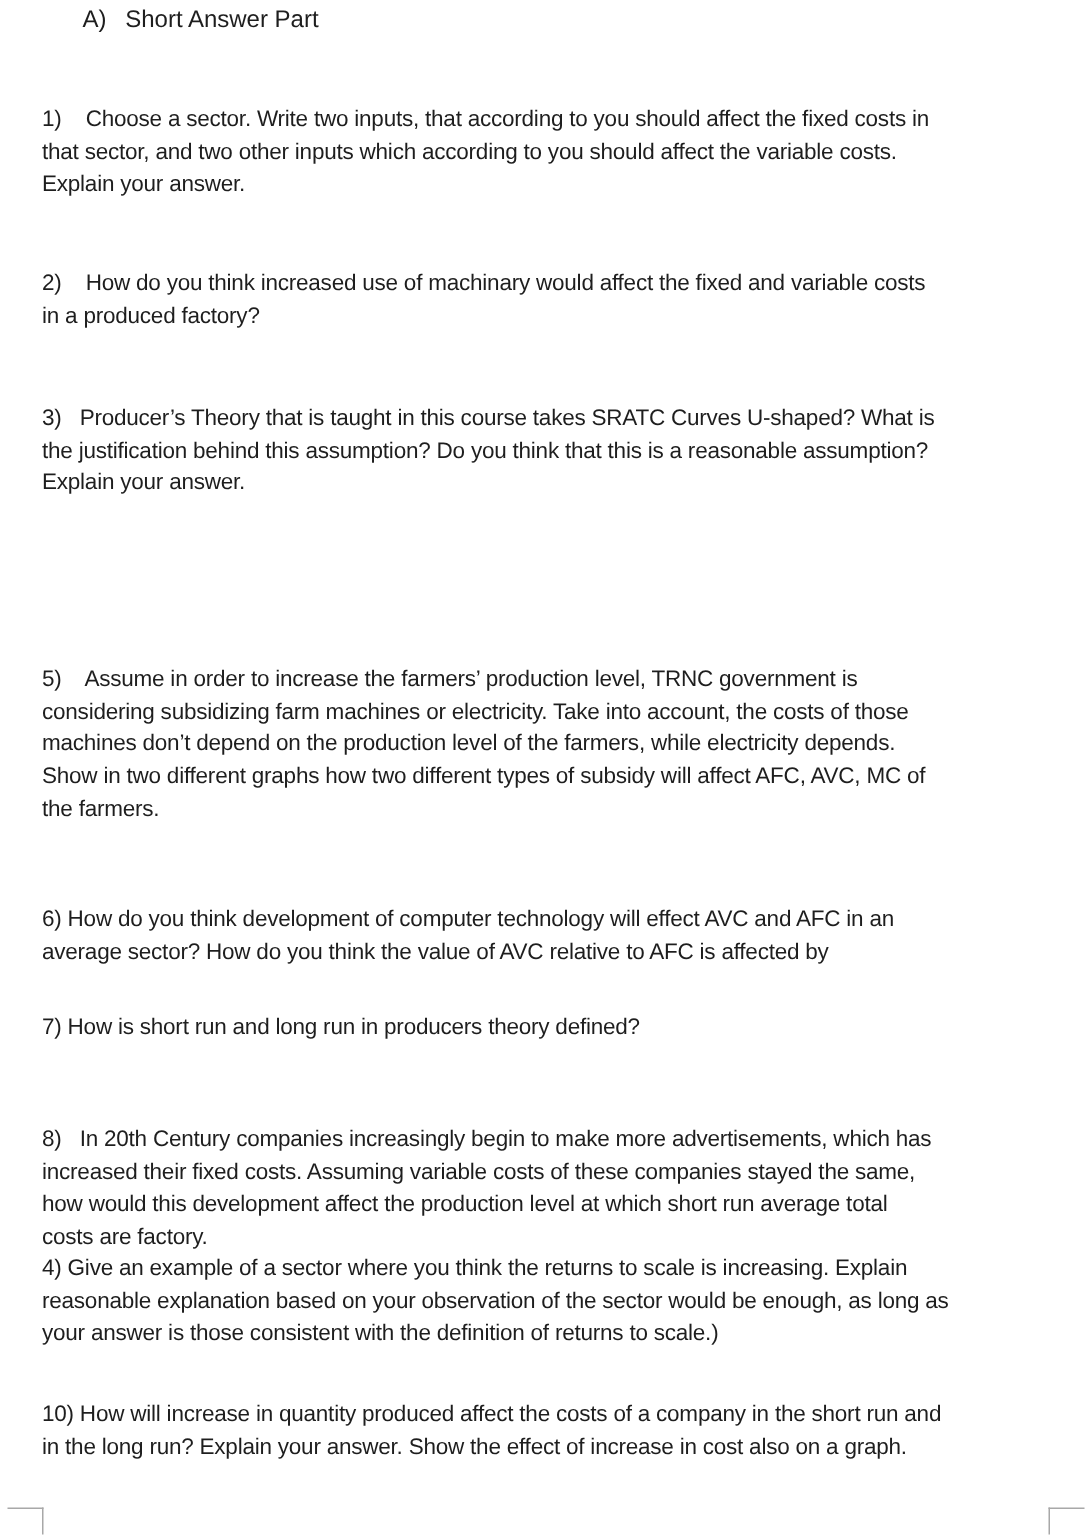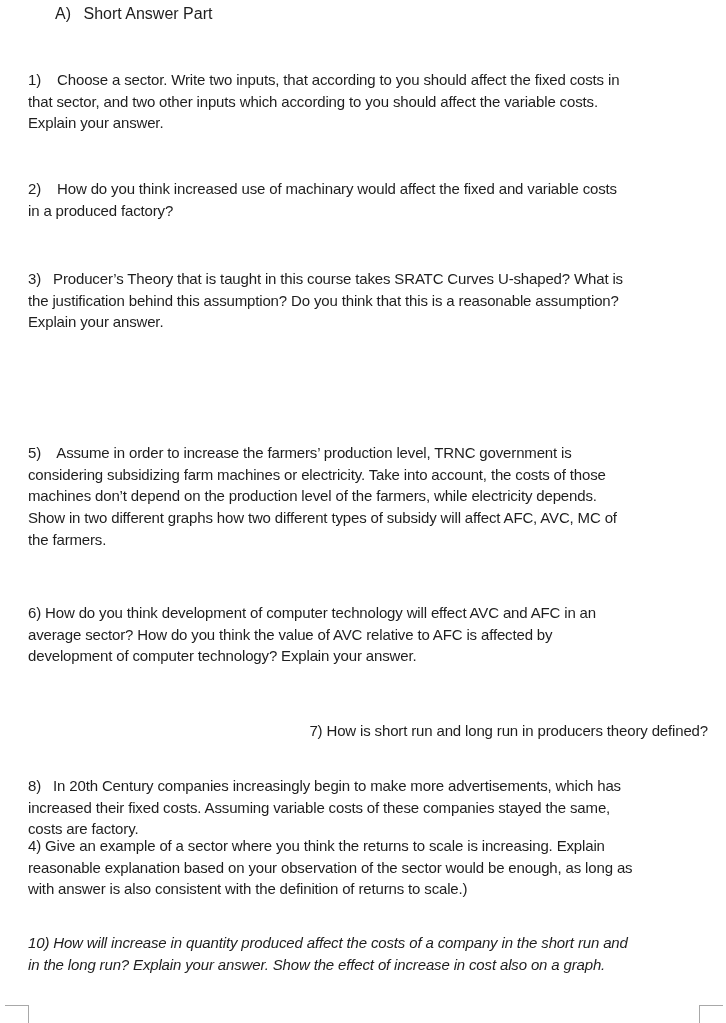--- a/index.html
+++ b/index.html
@@ -90,39 +90,39 @@
     <span class="line" style="white-space:pre;">5)    Assume in order to increase the farmers’ production level, TRNC government is</span>
     <span class="line">considering subsidizing farm machines or electricity. Take into account, the costs of those</span>
     <span class="line">machines don’t depend on the production level of the farmers, while electricity depends.</span>
     <span class="line">Show in two different graphs how two different types of subsidy will affect AFC, AVC, MC of</span>
     <span class="line">the farmers.</span>
   </div>
 
   <div class="q" style="top:566px;margin-top:36px;">
     <span class="line">6) How do you think development of computer technology will effect AVC and AFC in an</span>
     <span class="line">average sector? How do you think the value of AVC relative to AFC is affected by</span>
-    <span class="line">development of computer technology? Explain your answer.</span>
   </div>
 
-  <div class="q" style="top:720px;text-align:right;">
+  <div class="q" style="top:674px;">
     <span class="line">7) How is short run and long run in producers theory defined?</span>
   </div>
 
-  <div class="q" style="top:775px;">
+  <div class="q" style="top:749px;">
     <span class="line" style="white-space:pre;">8)   In 20th Century companies increasingly begin to make more advertisements, which has</span>
     <span class="line">increased their fixed costs. Assuming variable costs of these companies stayed the same,</span>
+    <span class="line">how would this development affect the production level at which short run average total</span>
     <span class="line">costs are factory.</span>
   </div>
 
   <div class="q" style="top:835px;">
     <span class="line">4) Give an example of a sector where you think the returns to scale is increasing. Explain</span>
     <span class="line">reasonable explanation based on your observation of the sector would be enough, as long as</span>
-    <span class="line">with answer is also consistent with the definition of returns to scale.)</span>
+    <span class="line">your answer is those consistent with the definition of returns to scale.)</span>
   </div>
 
-  <div class="q" style="top:932px;font-style:italic;">
+  <div class="q" style="top:932px;">
     <span class="line">10) How will increase in quantity produced affect the costs of a company in the short run and</span>
     <span class="line">in the long run? Explain your answer. Show the effect of increase in cost also on a graph.</span>
   </div>
 
   <div class="corner corner-left"></div>
   <div class="corner corner-right"></div>
 </div>
 
 </body></html>

